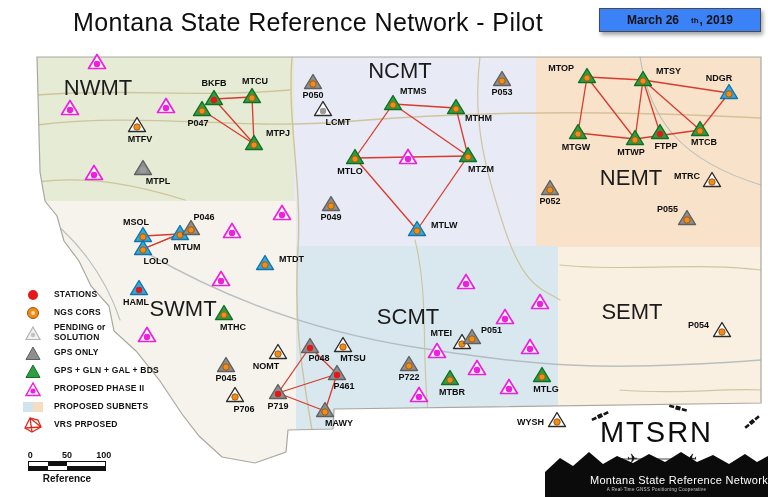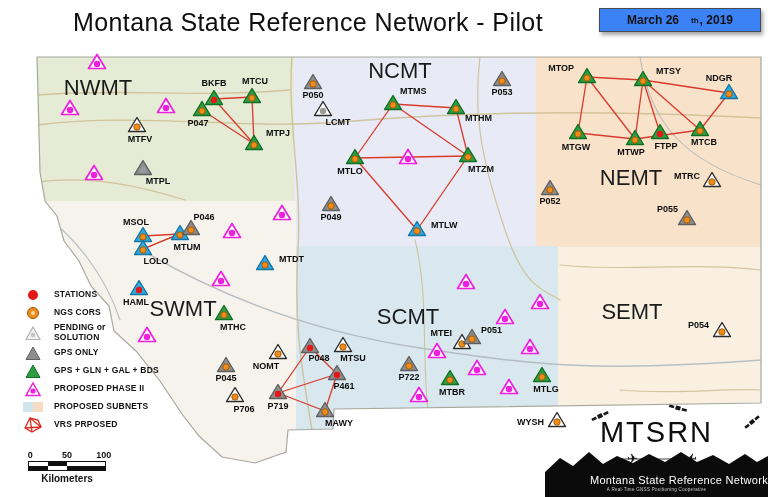--- a/index.html
+++ b/index.html
@@ -509,21 +509,21 @@
           <i style="width:25%;background:#fff"></i>
           <i style="width:25%;background:#111"></i>
           <i style="width:50%;background:#fff"></i>
         </div>
       <div class="sb-row">
           <i style="width:25%;background:#111"></i>
           <i style="width:25%;background:#fff"></i>
           <i style="width:50%;background:#111"></i>
         </div>
     </div>
-    <div class="sb-unit">Kilometers</div>
+    <div class="sb-unit">Reference</div>
   </div>
 
   <div class="logo">
     <svg width="223" height="99" viewBox="0 0 223 99">
       <g transform="translate(55,18) rotate(-25)" fill="#151515">
         <rect x="-2.5" y="-2" width="5" height="4" rx="0.5"></rect>
           <rect x="-9" y="-1.2" width="5" height="2.6"></rect>
           <rect x="4" y="-1.2" width="5" height="2.6"></rect>
       </g>
       <g transform="translate(133,10) rotate(15)" fill="#151515">

